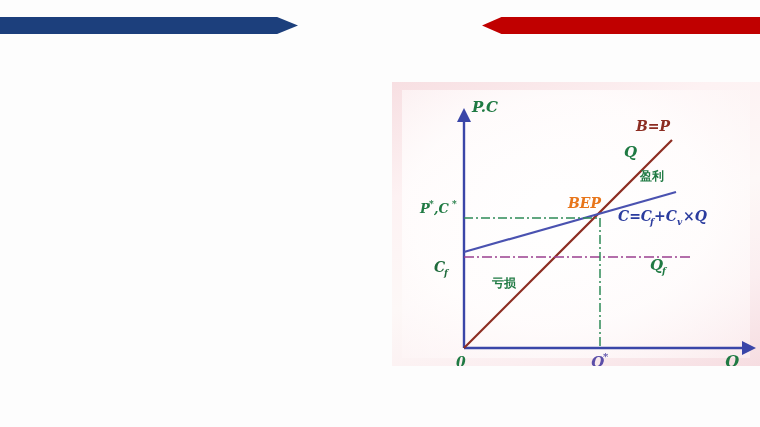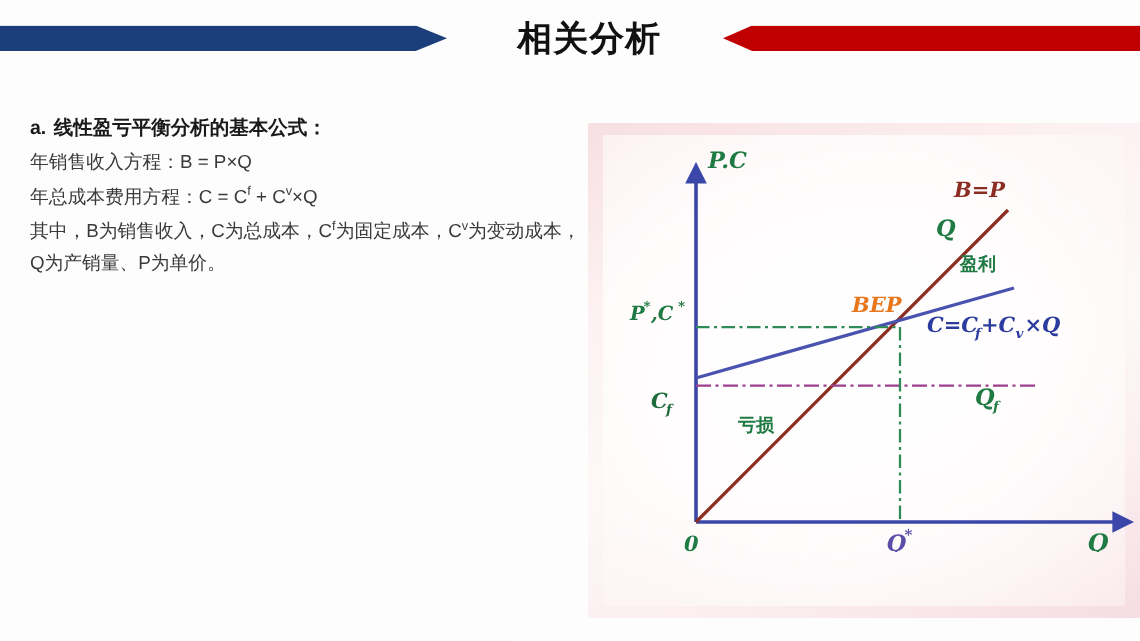--- a/index.html
+++ b/index.html
@@ -49,21 +49,21 @@
   .body-para { color: #3a3a3a; }
   .body-para.bold-lead b { color: #151515; }
   .block-b { margin-top: 14px; }
   .block-c { margin-top: 14px; }
   sup.sm { font-size: 0.68em; vertical-align: super; }
   .star { font-size: 0.85em; vertical-align: super; }
 
   
   .chart-panel {
     position: absolute; left: 392px; top: 82px;
-    width: 368px; height: 330px;
+    width: 368px; height: 284px;
     background: linear-gradient(160deg, #f7dfe2 0%, #fdf2f3 28%, #fdf8f7 55%, #fbeef0 78%, #f6dde1 100%);
     overflow: hidden;
   }
   .chart-panel .veil {
     position: absolute; left: 10px; top: 8px; right: 10px; bottom: 8px;
     background: radial-gradient(ellipse at 45% 45%, rgba(255,255,255,.95) 0%, rgba(255,253,253,.88) 55%, rgba(253,243,244,.55) 100%);
   }
   .chart-svg { position: absolute; left: 0; top: 0; }
 
   .cap-green { fill: #1f7a43; }
@@ -75,34 +75,25 @@
   .lbl-serif { font-family: "DejaVu Serif", "Liberation Serif", serif; font-style: italic; font-weight: bold; }
   .lbl-cjk { font-family: "DejaVu Sans", "Liberation Sans", sans-serif; font-weight: bold; font-style: normal; }
 </style>
 </head>
 <body>
 
 <div class="slide">
 
   <div class="header">
     <div class="arrow-left"></div>
-    <div class="slide-title">相关分析</div>
     <div class="arrow-right"></div>
   </div>
 
   <div class="content-left">
 
-    <div>
-      <div class="sec-head">
-        <span class="letter">a.</span><span>线性盈亏平衡分析的基本公式：</span>
-      </div>
-      <div class="body-line">年销售收入方程：B = P×Q</div>
-      <div class="body-line">年总成本费用方程：C = C<sup class="sm">f</sup> + C<sup class="sm">v</sup>×Q</div>
-      <div class="body-para">其中，B为销售收入，C为总成本，C<sup class="sm">f</sup>为固定成本，C<sup class="sm">v</sup>为变动成本，Q为产销量、P为单价。</div>
-    </div>
 
 
 
   </div>
 
   <div class="chart-panel">
     <div class="veil"></div>
 
     <svg class="chart-svg" width="368" height="286" viewBox="0 0 368 286">
       <defs>

